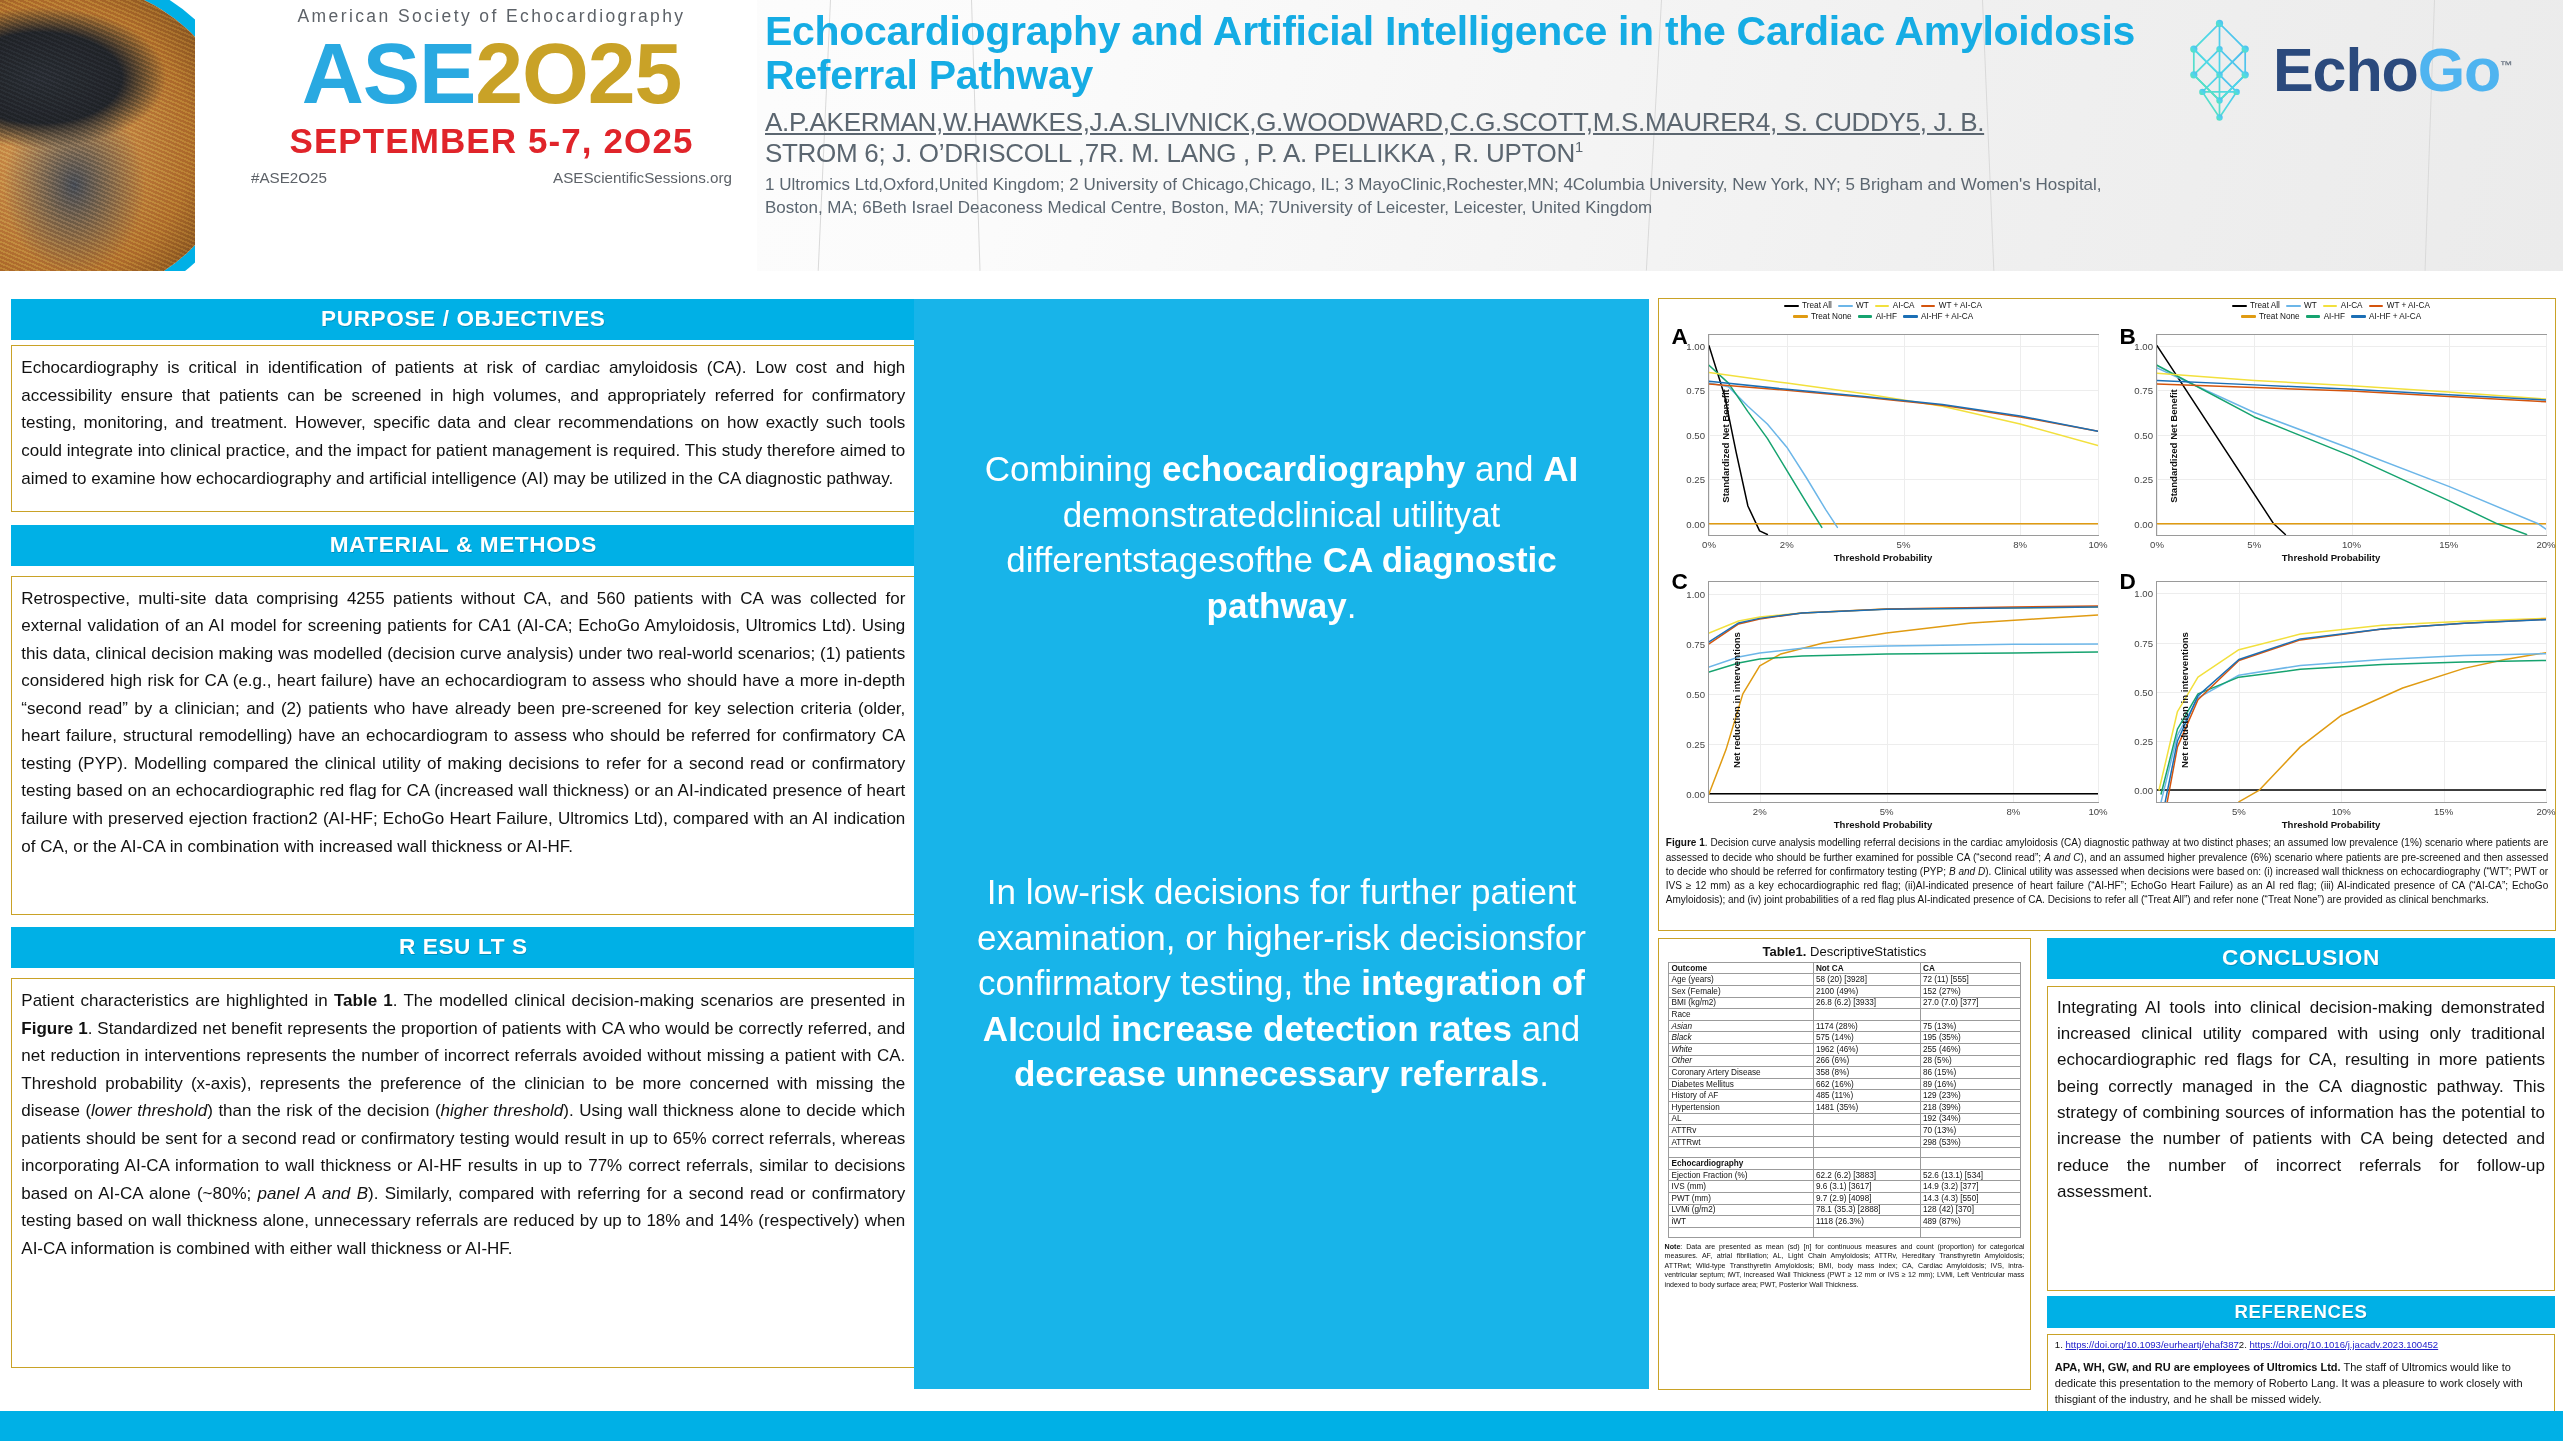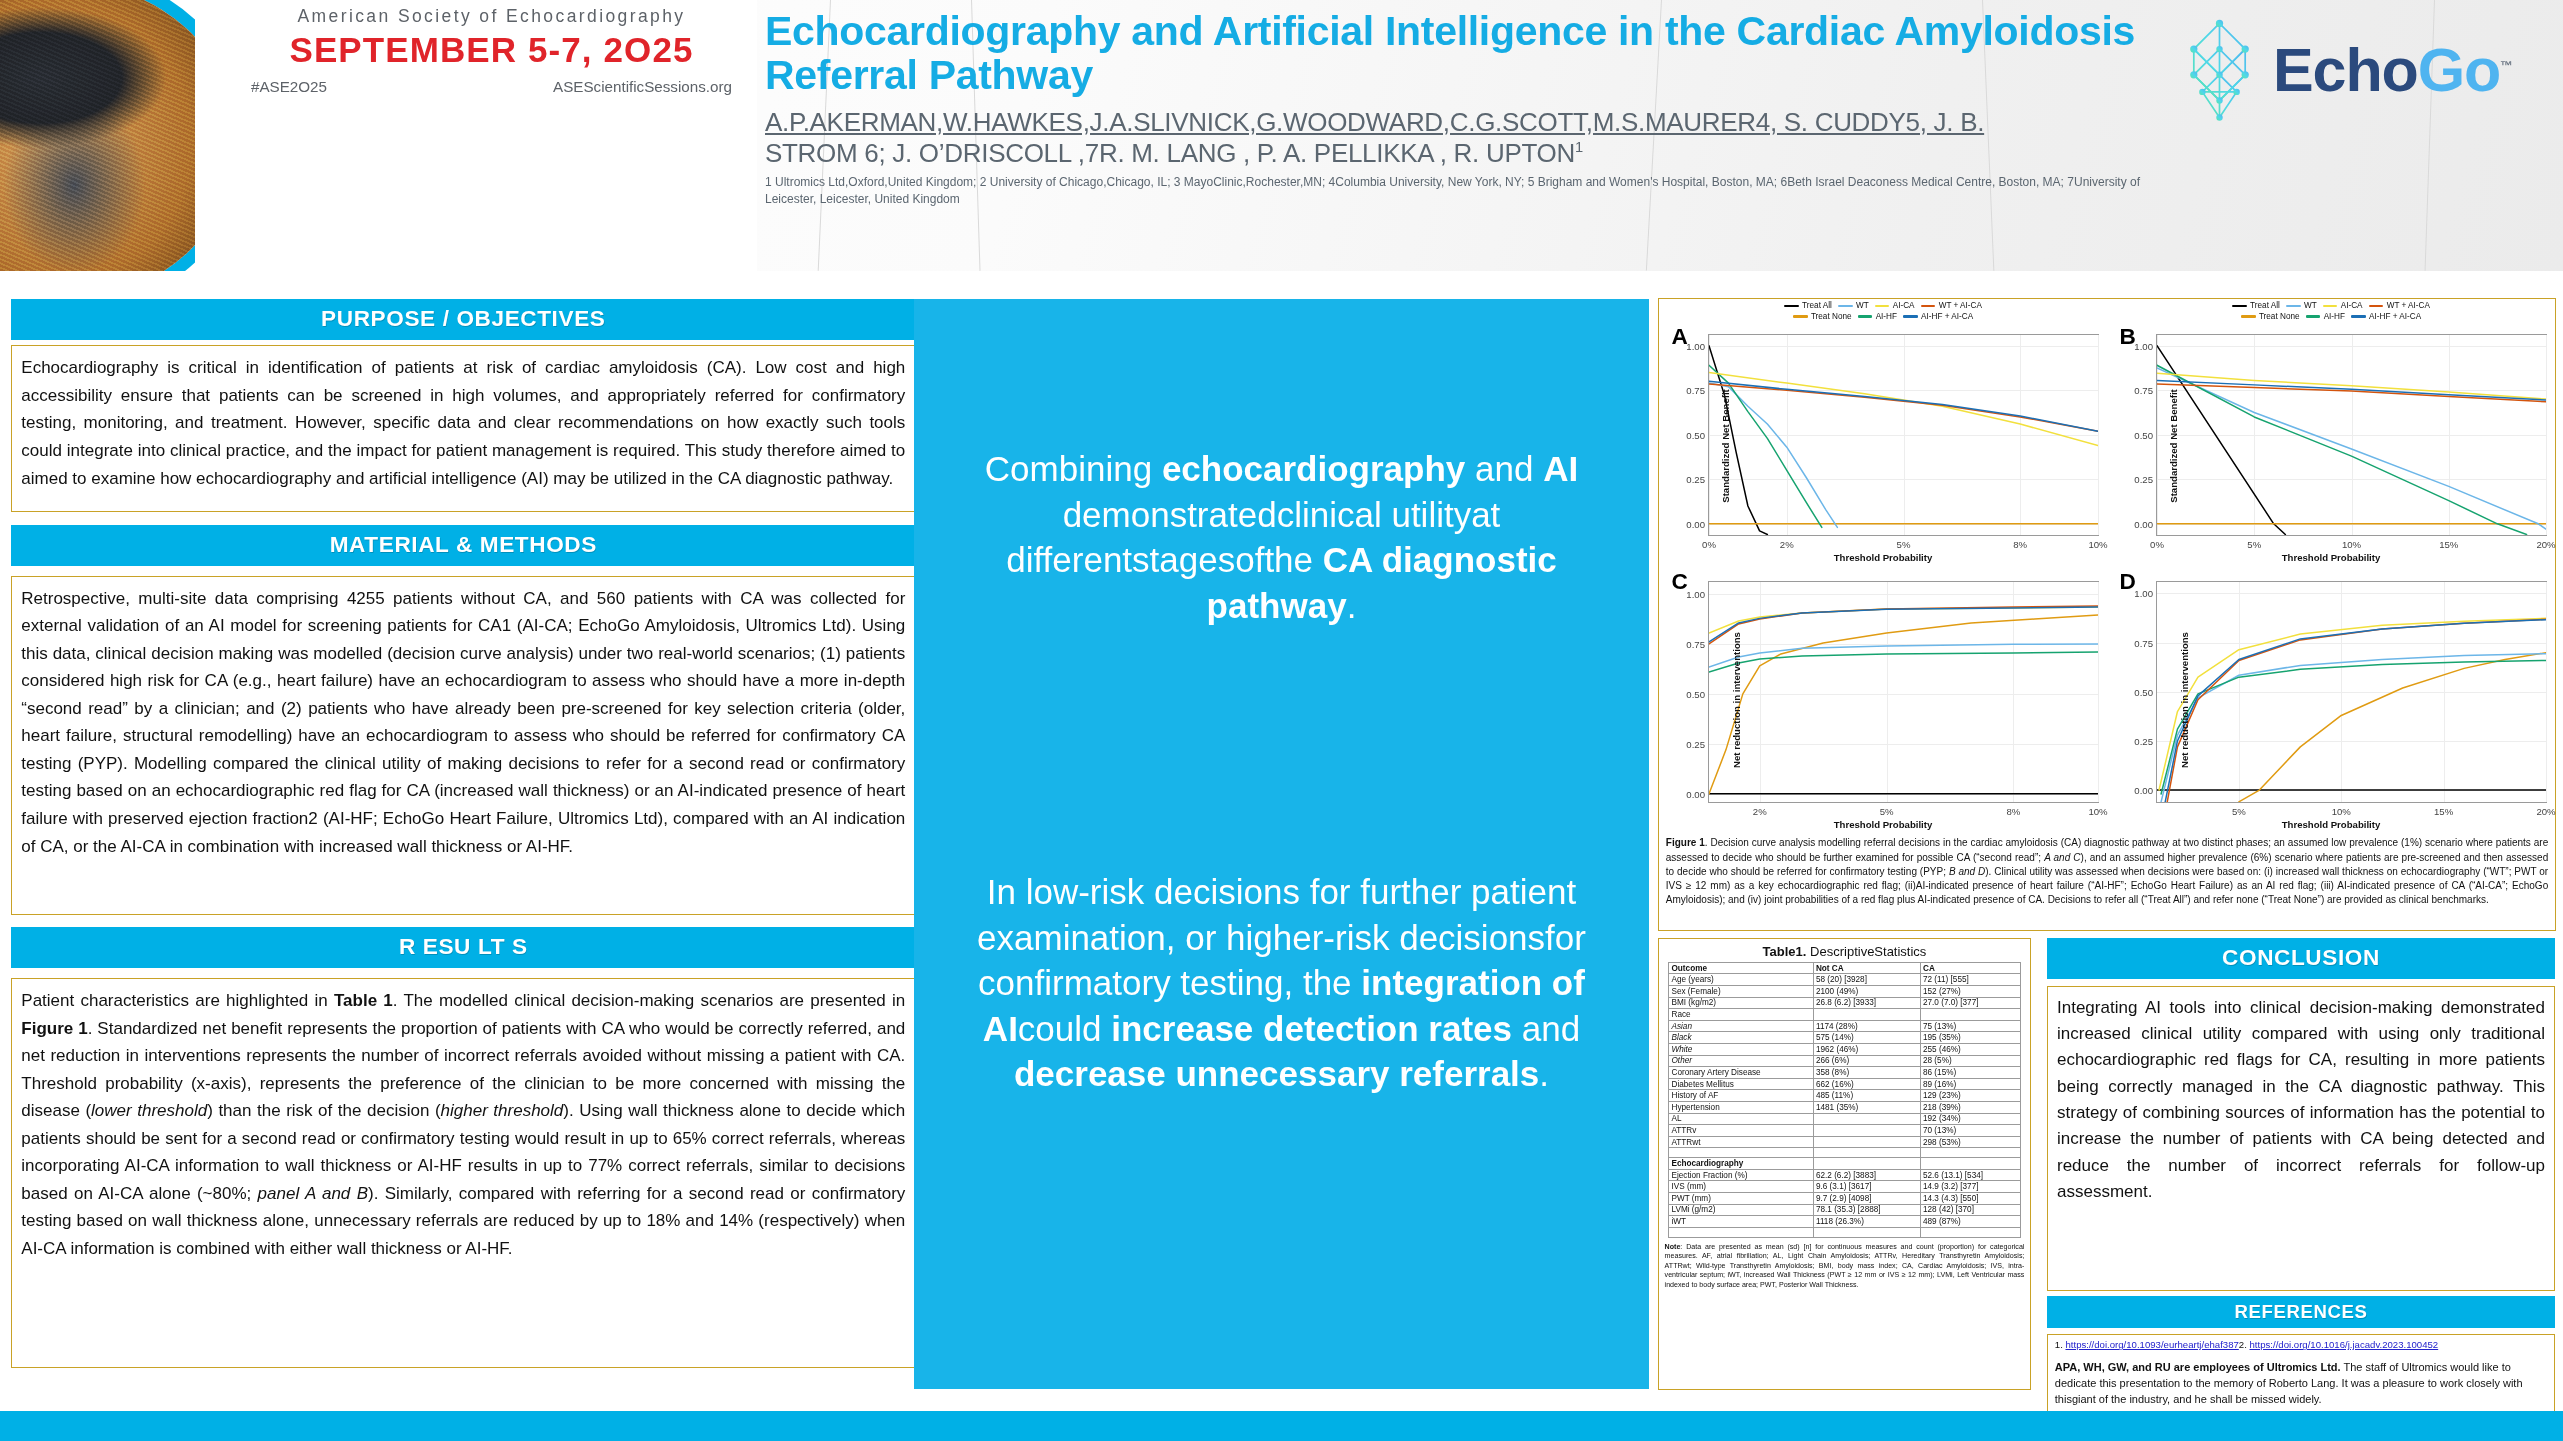--- a/index.html
+++ b/index.html
@@ -28,21 +28,21 @@
   .ase-main .b{color:#c9a227;}
   .ase-harm{font-size:42px;color:#5d6268;font-weight:bold;letter-spacing:0.6px;margin-top:2.3px;}
   .ase-date{font-size:35px;color:#e0242a;font-weight:bold;letter-spacing:1.1px;margin-top:3.4px;}
   .ase-foot{display:flex;justify-content:space-between;font-size:15.2px;color:#5d6268;margin-top:8px;padding:0 8px;}
 
   #title-block{position:absolute;left:765px;top:9px;width:1378px;}
   .ptitle{color:#15ace4;font-weight:bold;font-size:41px;line-height:1.08;letter-spacing:-0.3px;}
   .authors{color:#5b6670;font-size:26px;line-height:1.22;margin-top:9px;letter-spacing:-0.3px;}
   .authors .u{text-decoration:underline;}
   .authors sup{font-size:14.7px;}
-  .affil{color:#5b6670;font-size:12px;line-height:1.35;margin-top:4.5px;}
+  .affil{color:#5b6670;font-size:17px;line-height:1.35;margin-top:4.5px;}
   #echogo{position:absolute;left:2166px;top:13.6px;width:373px;height:113px;display:flex;align-items:center;}
   #echogo-txt{font-size:61px;font-weight:bold;letter-spacing:-1.1px;line-height:1;}
   #echogo-txt .e{color:#2b4a7d;}
   #echogo-txt .g{color:#4fb4f0;}
   #echogo-tm{font-size:12.4px;color:#6b7684;vertical-align:super;}
 
   
   .sec-head{background:#00b0e6;color:#fff;font-weight:bold;text-align:center;
     font-size:22.6px;letter-spacing:0.6px;padding:6.8px 0 8px 0;text-shadow:0.6px 0.6px 0 rgba(0,0,0,.18);}
   .sec-body{border:1.7px solid #c9a227;background:#fff;box-sizing:border-box;}
@@ -123,20 +123,21 @@
     <div class="swoosh" style="left:1661px;transform:rotate(3.2deg);"></div>
     <div class="swoosh" style="left:1982px;transform:rotate(-2.4deg);"></div>
     <div class="swoosh" style="left:2434px;transform:rotate(2.0deg);"></div>
 
     <div id="ase-block">
       <div id="echo-mask">
         <div id="echoimg"></div>
       </div>
       <div id="ase-logo">
         <div class="ase-soc">American Society of Echocardiography</div>
+        <div class="ase-main"><span class="a">ASE</span><span class="b">2O25</span></div>
         <div class="ase-date">SEPTEMBER 5-7, 2O25</div>
         <div class="ase-foot">
           <span>#ASE2O25</span>
           <span>ASEScientificSessions.org</span>
         </div>
       </div>
     </div>
 
     <div id="title-block">
       <div class="ptitle">Echocardiography and Artificial Intelligence in the Cardiac Amyloidosis Referral Pathway</div>

